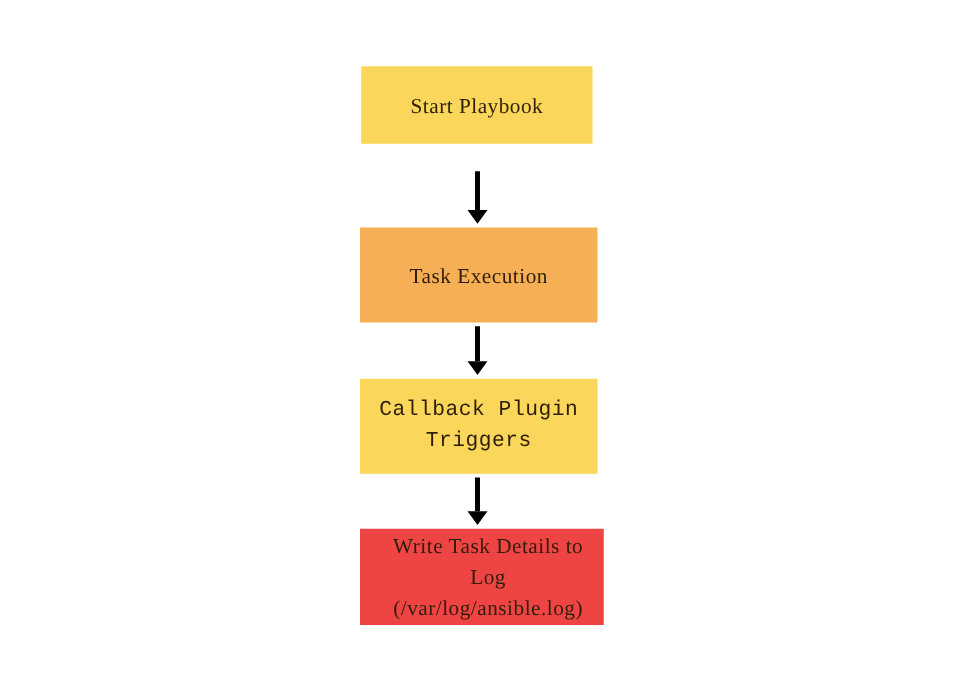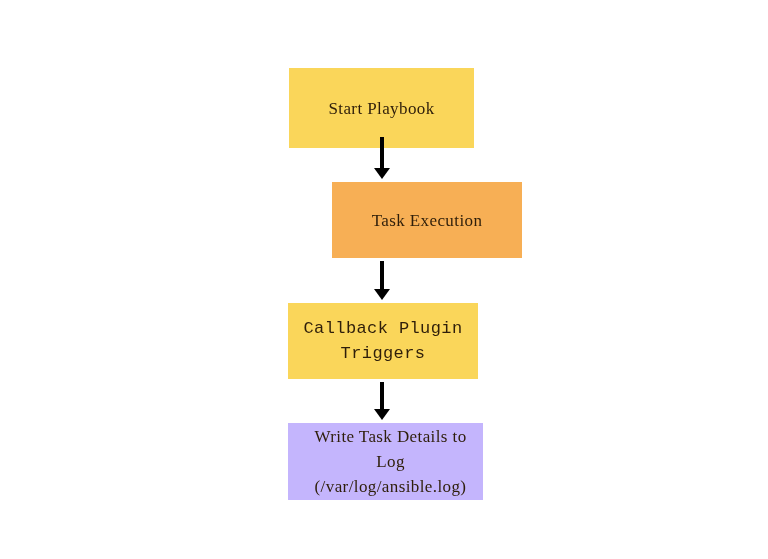--- a/index.html
+++ b/index.html
@@ -21,21 +21,21 @@
     align-items: center;
     justify-content: center;
     text-align: center;
     font-size: 17px;
     line-height: 25px;
     letter-spacing: 0.4px;
     color: #2e1e0a;
     padding: 0 6px;
     box-sizing: border-box;
   }
-  .node-1 { left: 289px; top: 68px;  width: 185px; height: 80px; }
+  .node-1 { left: 289px; top: 53px;  width: 185px; height: 62px; }
   .node-2 { left: 288px; top: 182px; width: 190px; height: 76px; }
   .node-3 { left: 288px; top: 303px; width: 190px; height: 76px; font-family: Liberation Mono, monospace; }
   .node-4 { left: 288px; top: 423px; width: 195px; height: 77px; }
   .flow-arrow {
     position: absolute;
     left: 374px;
     width: 16px;
     display: flex;
     flex-direction: column;
     align-items: center;
@@ -63,35 +63,35 @@
 
   <div class="flow-node node-1" style="background: rgb(250, 214, 90);">
     <span>Start Playbook</span>
   </div>
 
   <div class="flow-arrow arrow-1">
     <div class="stem"></div>
     <div class="head"></div>
   </div>
 
-  <div class="flow-node node-2" style="background: rgb(247, 175, 85); margin-left: 44px;">
+  <div class="flow-node node-2" style="background: rgb(247, 175, 85);">
     <span>Task Execution</span>
   </div>
 
   <div class="flow-arrow arrow-2">
     <div class="stem"></div>
     <div class="head"></div>
   </div>
 
   <div class="flow-node node-3" style="background: rgb(250, 214, 90);">
     <span>Callback Plugin Triggers</span>
   </div>
 
   <div class="flow-arrow arrow-3">
     <div class="stem"></div>
     <div class="head"></div>
   </div>
 
-  <div class="flow-node node-4" style="background: #c4b5fd; padding-left: 16px;">
+  <div class="flow-node node-4" style="background: #ef4444; padding-left: 16px;">
     <span>Write Task Details to Log (/var/log/ansible.log)</span>
   </div>
 
 </div>
 
 </body></html>

